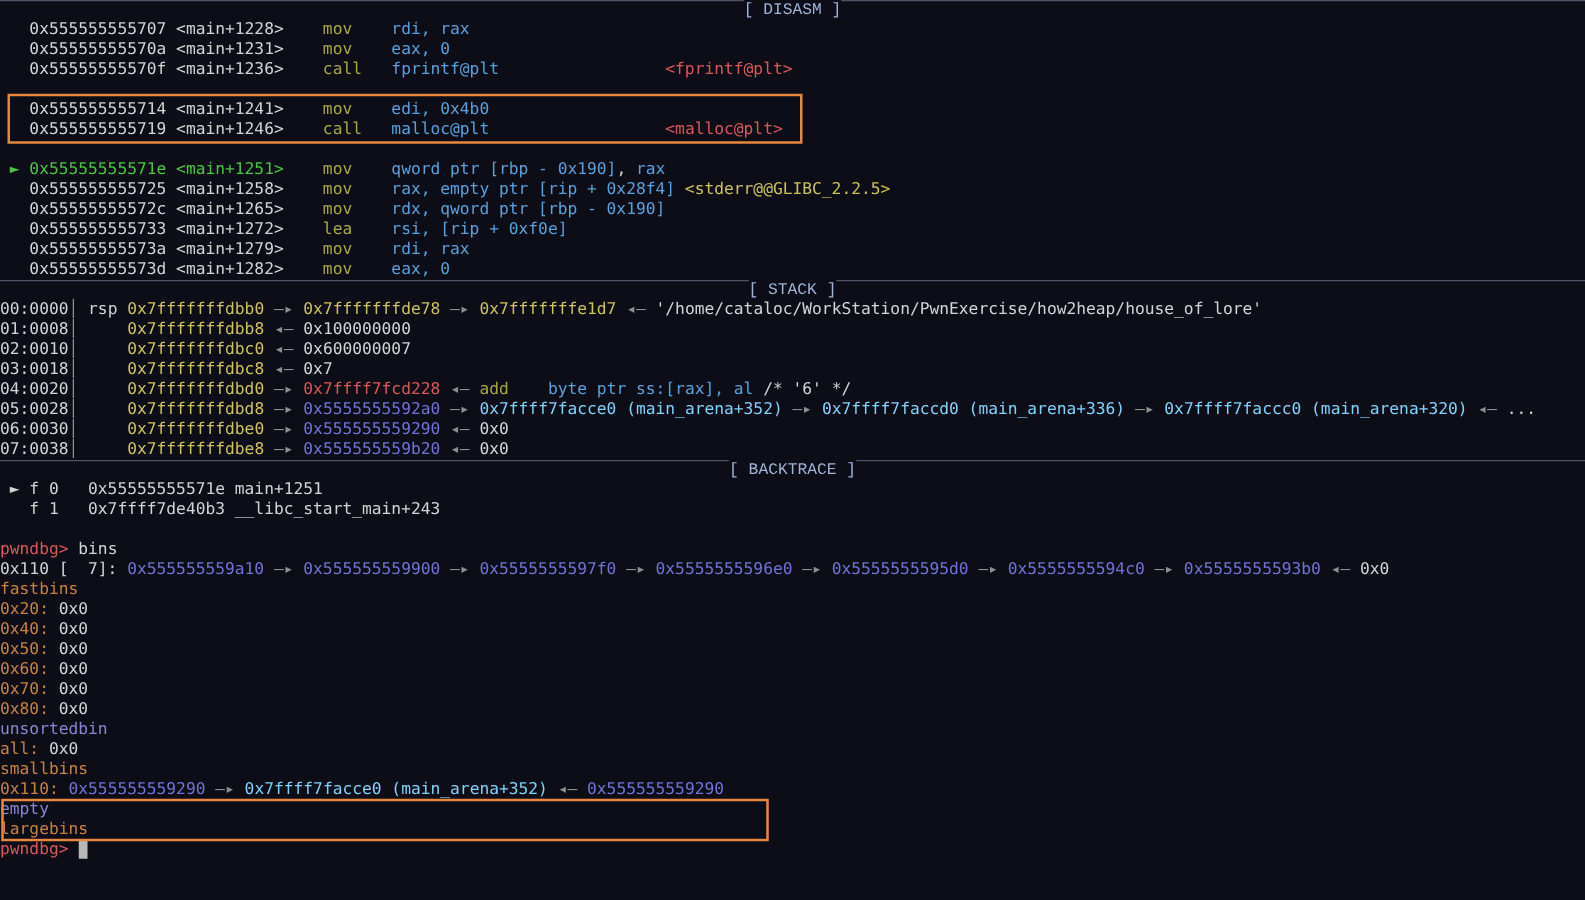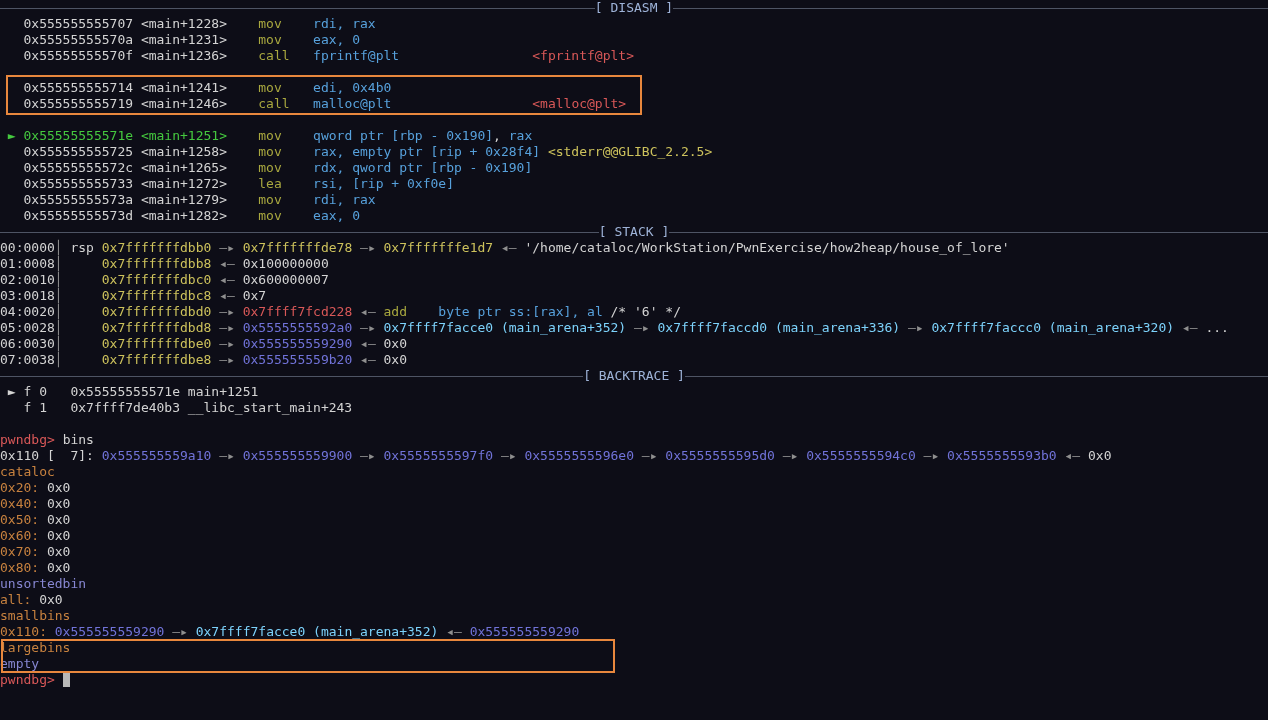--- a/index.html
+++ b/index.html
@@ -1,19 +1,19 @@
 <!DOCTYPE html>
 <html><head>
 <meta charset="utf-8">
 <style>
   html,body{margin:0;padding:0;background:#0d0d17;}
   .term{position:relative;width:1268px;height:720px;background:#0d0d17;overflow:hidden;
         font-family:"DejaVu Sans Mono",monospace;font-size:13px;line-height:16px;color:#d4d4d4;}
   .row{white-space:pre;height:16px;}
-  .header{display:flex;align-items:center;height:16px;}
+  .header{display:flex;align-items:flex-start;height:16px;font-family:Liberation Mono, monospace;}
   .header .hl{flex:1;border-top:1px solid #4e5464;height:0;}
   .header .lbl{color:#9eb3d8;white-space:pre;}
   .fg{color:#d4d4d4}
   .gry{color:#8f8f8f}
   .grn{color:#45c93f}
   .ylw{color:#cdc25c}
   .blu{color:#57a1dc}
   .hp{color:#7173d9}
   .pur{color:#7dd3fc}
   .red{color:#d95858}
@@ -53,30 +53,30 @@
       <div class="row"><span class="fg">04:0020</span><span class="gry">│</span><span class="fg">     </span><span class="ylw">0x7fffffffdbd0</span><span class="gry"> —▸ </span><span class="red">0x7ffff7fcd228</span><span class="gry"> ◂— </span><span class="oli">add</span><span class="fg">    </span><span class="blu">byte ptr ss:[rax], al</span><span class="fg"> /* '6' */</span></div>
       <div class="row"><span class="fg">05:0028</span><span class="gry">│</span><span class="fg">     </span><span class="ylw">0x7fffffffdbd8</span><span class="gry"> —▸ </span><span class="hp">0x5555555592a0</span><span class="gry"> —▸ </span><span class="pur">0x7ffff7facce0 (main_arena+352)</span><span class="gry"> —▸ </span><span class="pur">0x7ffff7faccd0 (main_arena+336)</span><span class="gry"> —▸ </span><span class="pur">0x7ffff7faccc0 (main_arena+320)</span><span class="gry"> ◂— </span><span class="fg">...</span></div>
       <div class="row"><span class="fg">06:0030</span><span class="gry">│</span><span class="fg">     </span><span class="ylw">0x7fffffffdbe0</span><span class="gry"> —▸ </span><span class="hp">0x555555559290</span><span class="gry"> ◂— </span><span class="fg">0x0</span></div>
       <div class="row"><span class="fg">07:0038</span><span class="gry">│</span><span class="fg">     </span><span class="ylw">0x7fffffffdbe8</span><span class="gry"> —▸ </span><span class="hp">0x555555559b20</span><span class="gry"> ◂— </span><span class="fg">0x0</span></div>
       <div class="header row"><span class="hl"></span><span class="lbl">[ BACKTRACE ]</span><span class="hl"></span></div>
       <div class="row"><span class="fg"> </span><span class="fg">►</span><span class="fg"> f 0   0x55555555571e main+1251</span></div>
       <div class="row"><span class="fg">   f 1   0x7ffff7de40b3 __libc_start_main+243</span></div>
       <div class="row"><span class="fg"> </span></div>
       <div class="row"><span class="red b">pwndbg&gt; </span><span class="fg">bins</span></div>
       <div class="row"><span class="fg">0x110 [  7]: </span><span class="hp">0x555555559a10</span><span class="gry"> —▸ </span><span class="hp">0x555555559900</span><span class="gry"> —▸ </span><span class="hp">0x5555555597f0</span><span class="gry"> —▸ </span><span class="hp">0x5555555596e0</span><span class="gry"> —▸ </span><span class="hp">0x5555555595d0</span><span class="gry"> —▸ </span><span class="hp">0x5555555594c0</span><span class="gry"> —▸ </span><span class="hp">0x5555555593b0</span><span class="gry"> ◂— </span><span class="fg">0x0</span></div>
-      <div class="row"><span class="org">cataloc</span></div>
+      <div class="row"><span class="org">fastbins</span></div>
       <div class="row"><span class="org">0x20:</span><span class="fg"> 0x0</span></div>
       <div class="row"><span class="org">0x40:</span><span class="fg"> 0x0</span></div>
       <div class="row"><span class="org">0x50:</span><span class="fg"> 0x0</span></div>
       <div class="row"><span class="org">0x60:</span><span class="fg"> 0x0</span></div>
       <div class="row"><span class="org">0x70:</span><span class="fg"> 0x0</span></div>
       <div class="row"><span class="org">0x80:</span><span class="fg"> 0x0</span></div>
       <div class="row"><span class="vio">unsortedbin</span></div>
       <div class="row"><span class="org">all:</span><span class="fg"> 0x0</span></div>
       <div class="row"><span class="org">smallbins</span></div>
       <div class="row"><span class="org">0x110:</span><span class="fg"> </span><span class="hp">0x555555559290</span><span class="gry"> —▸ </span><span class="pur">0x7ffff7facce0 (main_arena+352)</span><span class="gry"> ◂— </span><span class="hp">0x555555559290</span></div>
+      <div class="row"><span class="vio">empty</span></div>
       <div class="row"><span class="org">largebins</span></div>
-      <div class="row"><span class="vio">empty</span></div>
       <div class="row"><span class="red b">pwndbg&gt; </span><span class="cur"> </span></div>
     </div>
   <div class="hlbox" id="box-disasm"></div>
   <div class="hlbox" id="box-smallbins"></div>
 </div>
 
 </body></html>

